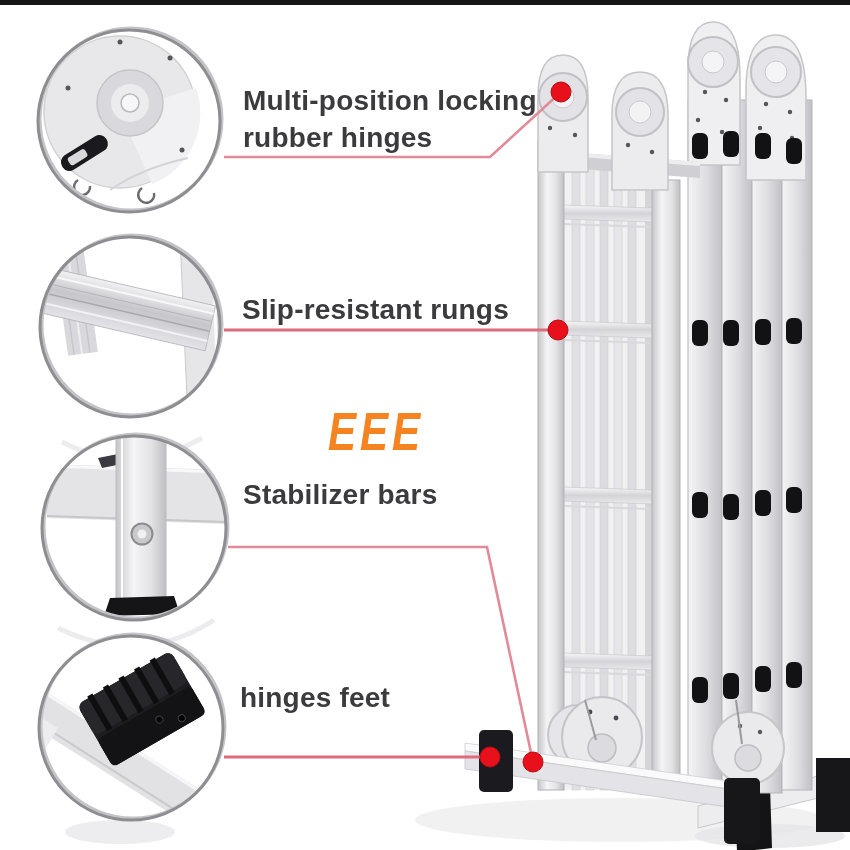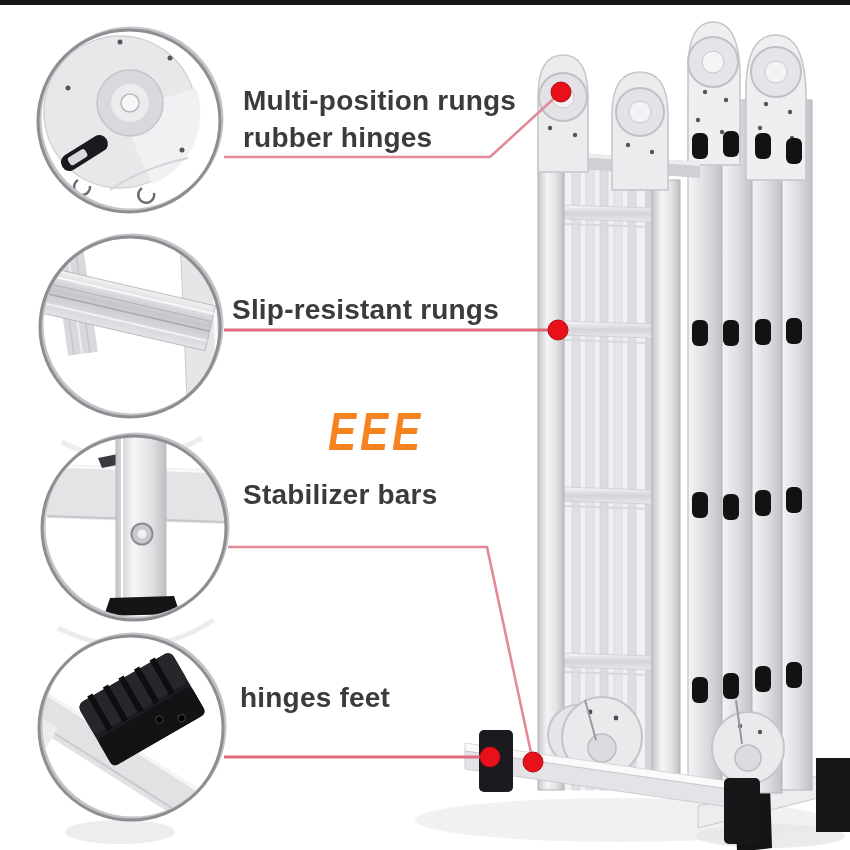--- a/index.html
+++ b/index.html
@@ -287,25 +287,25 @@
       <polyline points="228,547 487,547 533,762" fill="none" stroke="#e28a98" stroke-width="2.6"></polyline>
       <line x1="224" y1="757" x2="490" y2="757" stroke="#dd6b7c" stroke-width="2.8"></line>
       <circle cx="561" cy="92" r="10" fill="#e8101b" stroke="#b30d15" stroke-width="1"></circle>
       <circle cx="558" cy="330" r="10" fill="#e8101b" stroke="#b30d15" stroke-width="1"></circle>
       <circle cx="533" cy="762" r="10" fill="#e8101b" stroke="#b30d15" stroke-width="1"></circle>
       <circle cx="490" cy="757" r="10" fill="#e8101b" stroke="#b30d15" stroke-width="1"></circle>
     </g>
   </svg>
 
   <div class="callout-label" style="left:243px;top:82px">
-    <div>Multi-position rungs</div>
+    <div>Multi-position locking</div>
     <div>rubber hinges</div>
   </div>
 
-  <div class="callout-label" style="left:232px;top:291px">
+  <div class="callout-label" style="left:242px;top:291px">
     <div>Slip-resistant rungs</div>
   </div>
 
   <div class="brand">EEE</div>
 
   <div class="callout-label" style="left:243px;top:476px">
     <div>Stabilizer bars</div>
   </div>
 
   <div class="callout-label" style="left:240px;top:679px">

